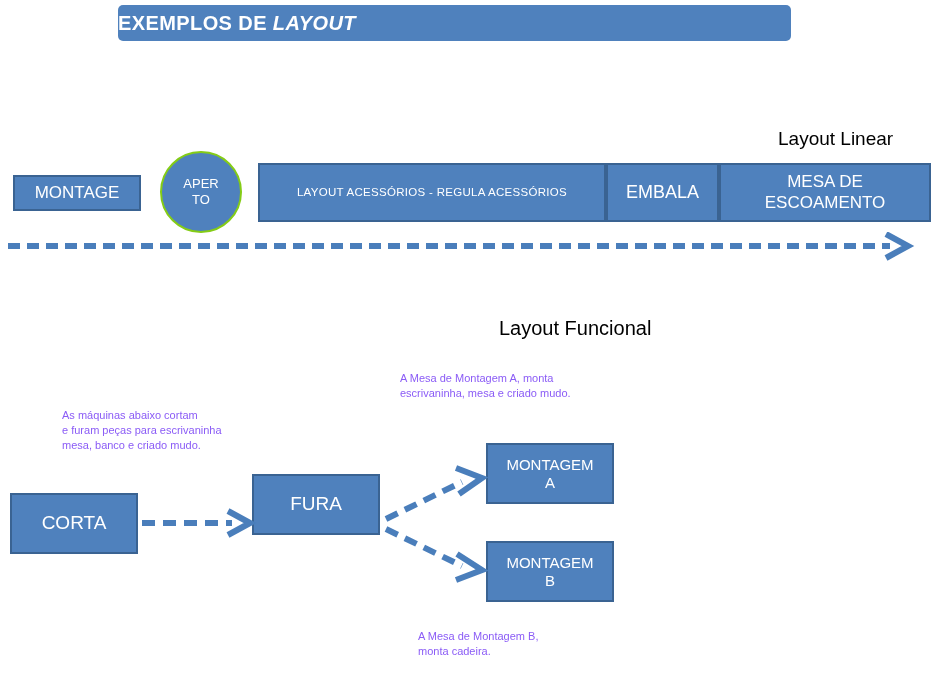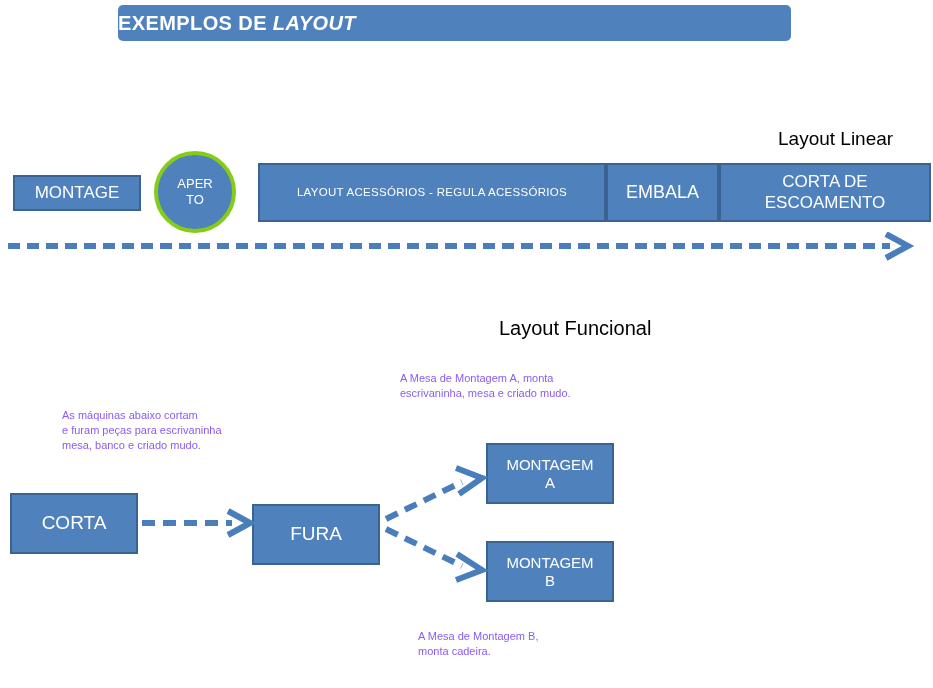--- a/index.html
+++ b/index.html
@@ -66,25 +66,25 @@
     color: #000000;
     white-space: nowrap;
   }
   #box-montage {
     left: 5px; top: 175px; width: 128px; height: 36px;
     font-size: 17px;
     margin-left: 8px;
   }
   #circle-aperto {
     position: absolute;
-    left: 154px; top: 151px;
+    left: 160px; top: 151px;
     width: 82px; height: 82px;
     border-radius: 50%;
     background: #4f81bd;
-    border: 4px solid #84cc16;
+    border: 2px solid #84cc16;
     box-sizing: border-box;
     display: flex;
     align-items: center;
     justify-content: center;
     text-align: center;
     color: #ffffff;
     font-size: 13px;
     line-height: 1.25;
   }
   #box-acessorios {
@@ -128,21 +128,21 @@
   }
   #note-a { left: 400px; top: 371px; width: 290px; }
   #note-left { left: 62px; top: 408px; width: 290px; }
   #note-b { left: 418px; top: 629px; width: 290px; }
 
   #box-corta {
     left: 10px; top: 493px; width: 128px; height: 61px;
     font-size: 19px;
   }
   #box-fura {
-    left: 252px; top: 504px; width: 128px; height: 61px;
+    left: 252px; top: 474px; width: 128px; height: 61px;
     font-size: 19px;
   }
   #box-mont-a {
     left: 486px; top: 443px; width: 128px; height: 61px;
     font-size: 15px;
   }
   #box-mont-b {
     left: 486px; top: 541px; width: 128px; height: 61px;
     font-size: 15px;
   }
@@ -174,21 +174,21 @@
       <div>TO</div>
     </div>
   </div>
 
   <div class="pbox" id="box-acessorios">LAYOUT  ACESSÓRIOS      -      REGULA ACESSÓRIOS</div>
 
   <div class="pbox" id="box-embala">EMBALA</div>
 
   <div class="pbox" id="box-escoamento">
     <div>
-      <div>CORTA DE</div>
+      <div>MESA DE</div>
       <div>ESCOAMENTO</div>
     </div>
   </div>
 
   <svg class="flow-arrow" viewBox="0 0 933 36">
     <line x1="8" y1="14" x2="890" y2="14" stroke="#4a7ebb" stroke-width="6" stroke-dasharray="12,7"></line>
     <polyline points="886,2 908,14 886,26" fill="none" stroke="#4a7ebb" stroke-width="6" stroke-linecap="butt" stroke-linejoin="miter"></polyline>
   </svg>
 
   <div class="lbl-funcional">Layout Funcional</div>

